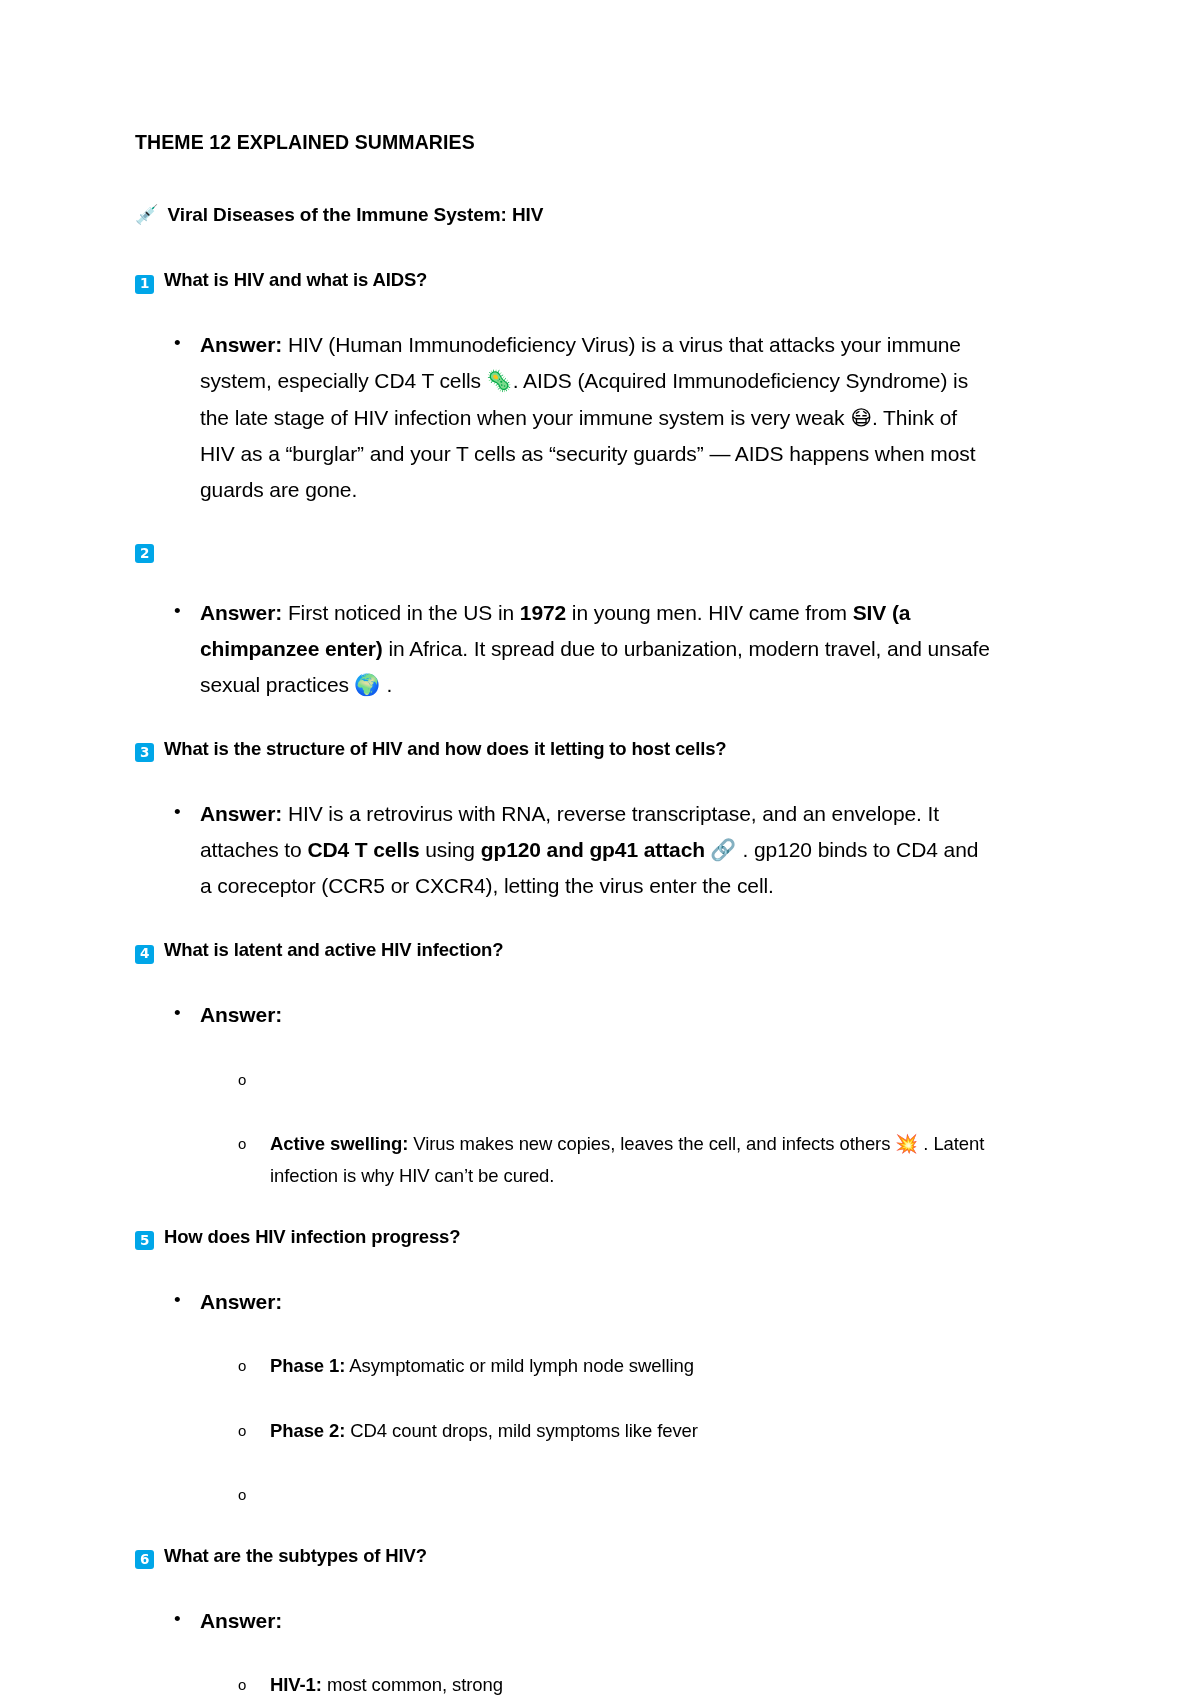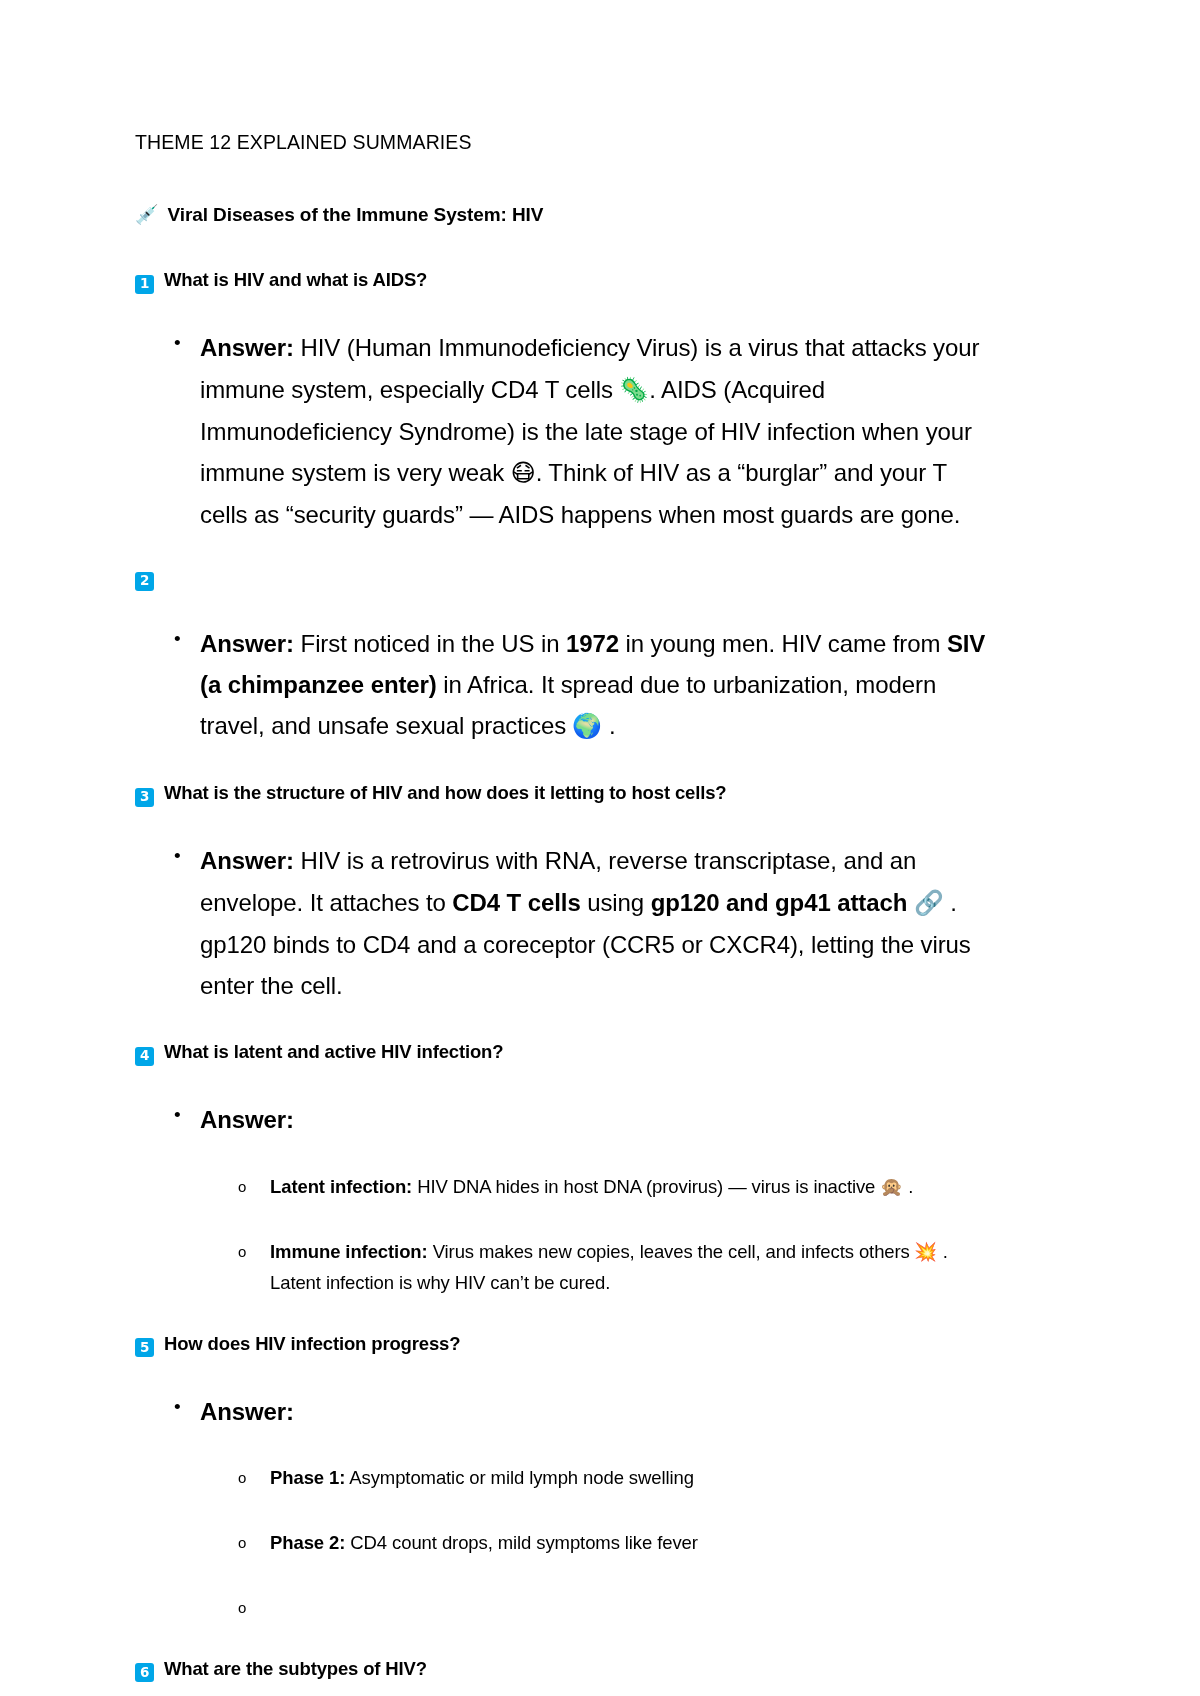--- a/index.html
+++ b/index.html
@@ -15,21 +15,21 @@
     position: relative;
     overflow: hidden;
   }
   .page {
     padding: 130px 135px 0 135px;
     box-sizing: border-box;
     width: 1200px;
   }
   .doc-title {
     font-size: 19.5px;
-    font-weight: 400;
+    font-weight: 700;
     letter-spacing: 0.1px;
     margin: 0 0 48px 0;
     line-height: 1.3;
   }
   .section-header {
     font-size: 19px;
     font-weight: bold;
     letter-spacing: -0.1px;
     margin: 0 0 42px 0;
     display: flex;
@@ -79,21 +79,21 @@
   }
   .bullet-dot {
     width: 26px;
     min-width: 26px;
     font-size: 19px;
     line-height: 1.72;
     text-align: left;
     padding-left: 4px;
   }
   .bullet-text {
-    font-size: 24px;
+    font-size: 21px;
     line-height: 1.72;
     letter-spacing: -0.1px;
     flex: 1;
     max-width: 790px;
   }
   .sub-item {
     display: flex;
     align-items: flex-start;
     margin: 0 0 33px 0;
     padding-left: 103px;
@@ -160,25 +160,24 @@
         <div class="q-line">
           <span class="keycap">4</span>
           <span>What is latent and active HIV infection?</span>
         </div>
         <div class="bullet-item tight">
           <span class="bullet-dot">•</span>
           <span class="bullet-text"><b>Answer:</b></span>
         </div>
         <div class="sub-item">
           <span class="sub-marker">o</span>
-          <span class="sub-text"><b>Latent infection:</b> HIV DNA hides in host DNA (provirus) — virus is inactive <span class="emoji">🙊</span> .</span>
-        </div>
-        <div class="sub-item">
-          <span class="sub-marker">o</span>
-          <span class="sub-text"><b>Immune infection:</b> Virus makes new copies, leaves the cell, and infects others <span class="emoji">💥</span> . Latent infection is why HIV can’t be cured.</span>
+        </div>
+        <div class="sub-item">
+          <span class="sub-marker">o</span>
+          <span class="sub-text"><b>Active swelling:</b> Virus makes new copies, leaves the cell, and infects others <span class="emoji">💥</span> . Latent infection is why HIV can’t be cured.</span>
         </div>
       </div>
       <div class="q-block">
         <div class="q-line">
           <span class="keycap">5</span>
           <span>How does HIV infection progress?</span>
         </div>
         <div class="bullet-item tight">
           <span class="bullet-dot">•</span>
           <span class="bullet-text"><b>Answer:</b></span>

